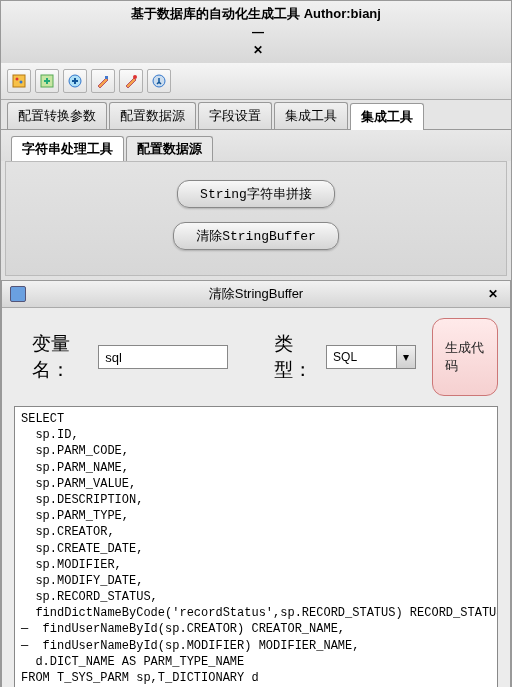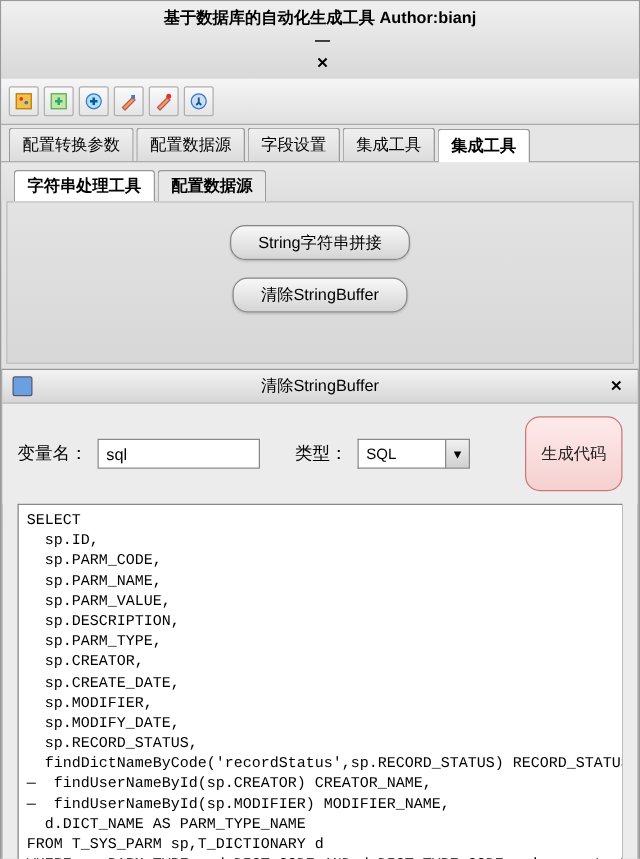--- a/index.html
+++ b/index.html
@@ -17,30 +17,30 @@
 .tbicon svg { width: 16px; height: 16px; }
 
 .tabstrip { display: flex; padding: 2px 6px 0 6px; background: #e5e5e5; border-bottom: 1px solid #999; }
 .tab { padding: 4px 10px; border: 1px solid #999; border-bottom: none; background: linear-gradient(#f0f0f0, #dcdcdc); margin-right: 2px; border-radius: 3px 3px 0 0; cursor: pointer; font-size: 13px; }
 .tab.active { background: #fff; font-weight: bold; position: relative; top: 1px; }
 
 .subtabs { display: flex; padding: 6px 10px 0 10px; background: linear-gradient(#e8e8e8, #dedede); }
 .subtab { padding: 3px 10px; border: 1px solid #999; border-bottom: none; background: #e8e8e8; margin-right: 2px; border-radius: 3px 3px 0 0; cursor: pointer; font-size: 13px; font-weight: bold; }
 .subtab.active { background: #fff; }
 
-.panel-body { background: linear-gradient(#e3e3e3, #d7d7d7); padding: 18px 0; display: flex; flex-direction: column; align-items: center; gap: 14px; border: 1px solid #bbb; margin: 0 4px 4px 4px; height: 130px; }
+.panel-body { background: linear-gradient(#e3e3e3, #d7d7d7); padding: 18px 0; display: flex; flex-direction: column; align-items: center; gap: 14px; border: 1px solid #bbb; margin: 0 4px 4px 4px; height: 115px; font-family: Liberation Mono, monospace; }
 .pill-btn { padding: 4px 22px; border: 1px solid #888; border-radius: 12px; background: linear-gradient(#f8f8f8, #d5d5d5); cursor: pointer; font-size: 13px; box-shadow: 0 1px 2px rgba(0,0,0,.2); }
 
 .sub-window { margin-top: 2px; border: 1px solid #999; background: #ececec; }
 .sub-titlebar { display: flex; align-items: center; padding: 4px 8px; background: linear-gradient(#f2f2f2, #d6d6d6); border-bottom: 1px solid #aaa; }
 .sub-titlebar .icon { width: 16px; height: 16px; background: #6aa0e0; border: 1px solid #557; margin-right: 6px; border-radius: 2px; }
 .sub-titlebar .subtitle { flex: 1; text-align: center; font-size: 13px; }
 
 .form-row { display: flex; align-items: center; gap: 8px; padding: 10px 12px; background: #ececec; }
-.label { font-size: 14px; }
+.label { font-size: 19px; margin-left: 18px; }
 .text-input { width: 130px; height: 24px; border: 1px solid #888; padding: 2px 6px; font-size: 13px; background: #fff; }
 .combo { display: flex; }
 .combo input { width: 70px; height: 24px; border: 1px solid #888; border-right: none; padding: 2px 6px; font-size: 12px; background: #fff; }
 .combo .arrow { width: 20px; height: 24px; border: 1px solid #888; background: linear-gradient(#f0f0f0, #d0d0d0); display: flex; align-items: center; justify-content: center; cursor: pointer; }
 .gen-btn { padding: 20px 12px; border: 1px solid #c77; border-radius: 12px; background: linear-gradient(#ffeaea, #f5d0d0); cursor: pointer; font-size: 13px; color: #222; }
 
 .code-area { margin: 0 12px 12px 12px; border: 1px solid #888; background: #fff; height: 365px; padding: 4px 6px; font-family: "Courier New", monospace; font-size: 12px; white-space: pre; overflow: auto; line-height: 1.35; }
 </style>
 </head>
 <body>

